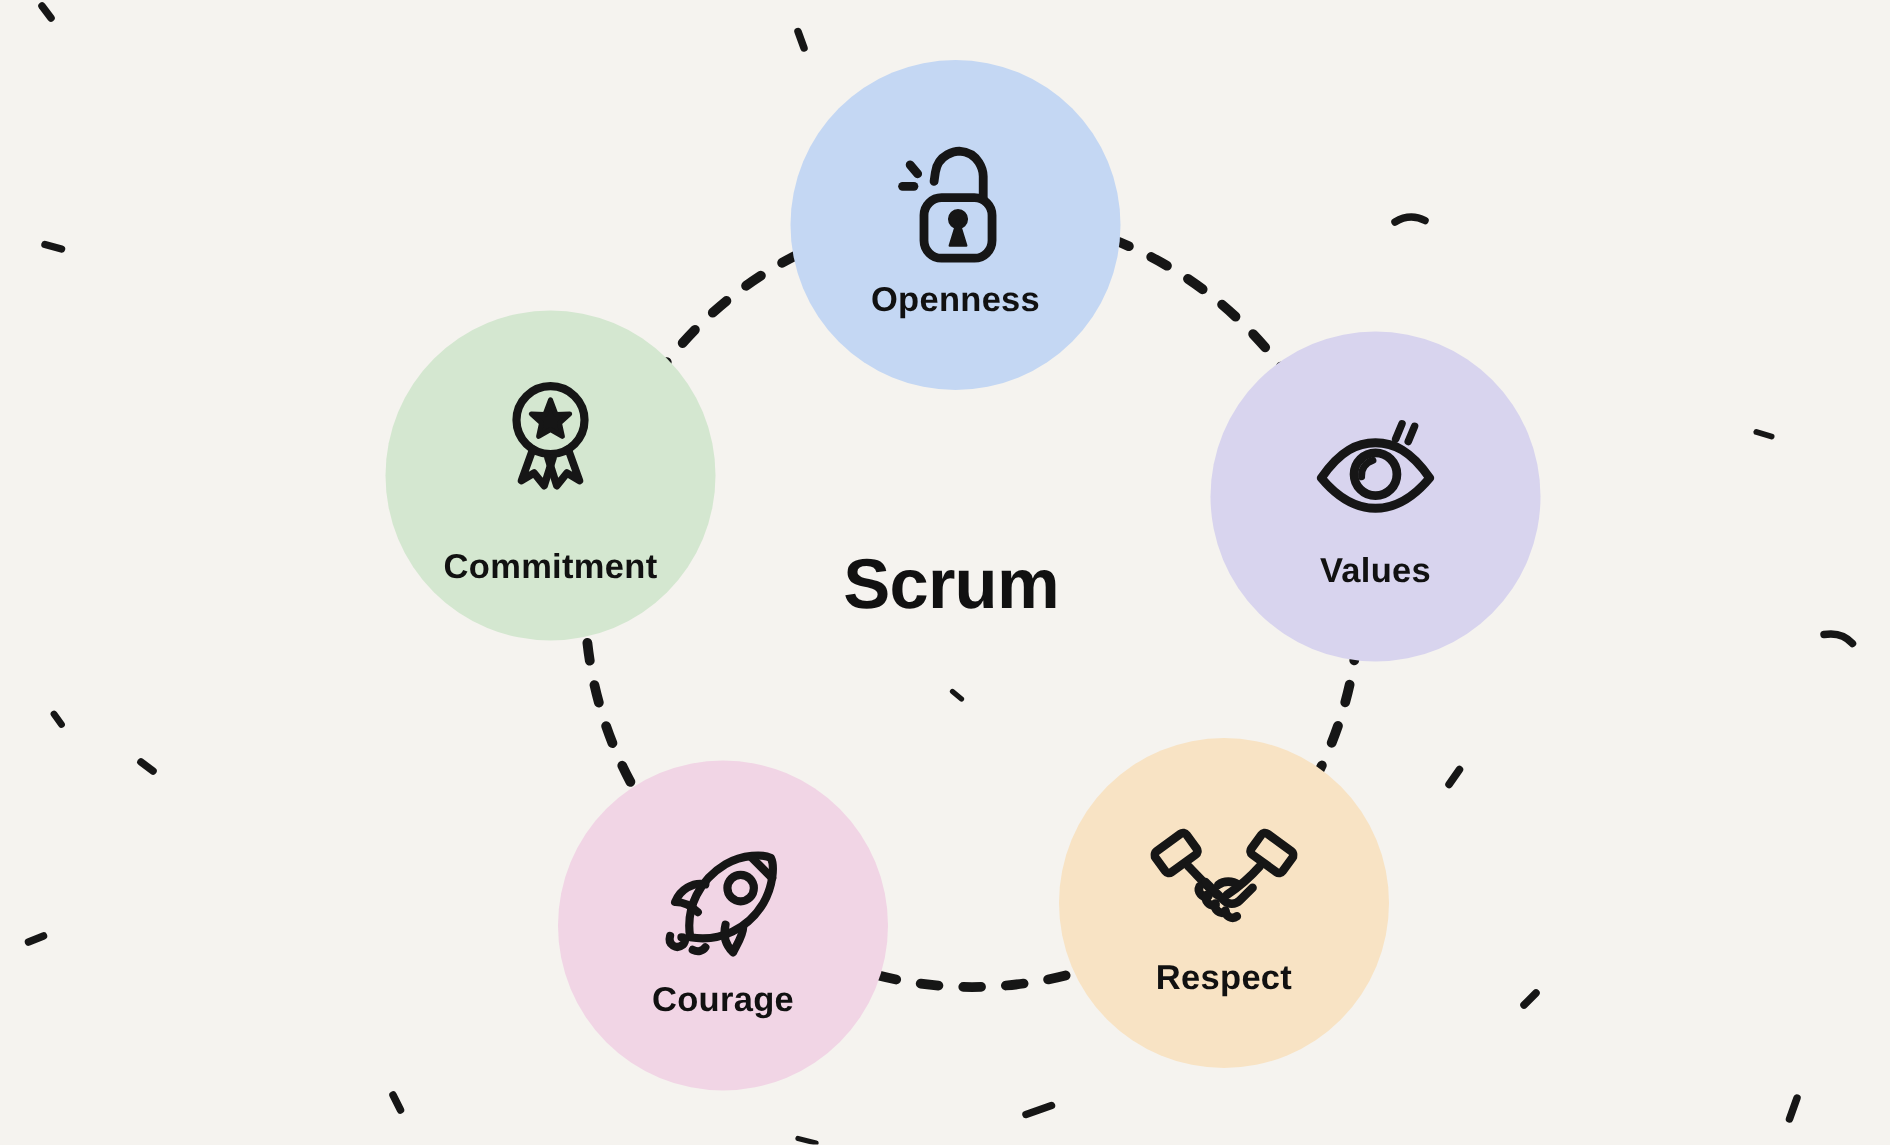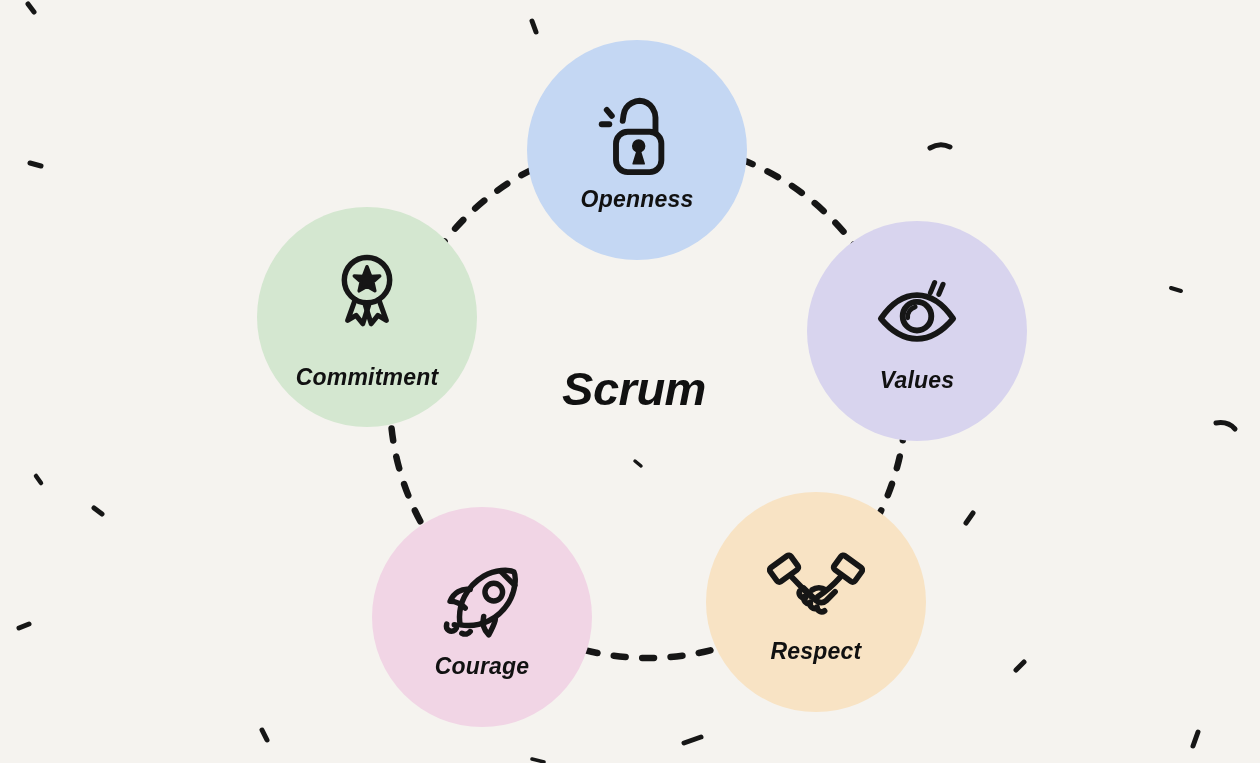--- a/index.html
+++ b/index.html
@@ -3,21 +3,21 @@
 <meta charset="utf-8">
 <style>
   :root{
     --bg:#f5f3ef;
     --ink:#161616;
     --text:#111111;
   }
   *{margin:0;padding:0;box-sizing:border-box;}
   body{background:var(--bg);font-family:"Liberation Sans","DejaVu Sans",sans-serif;}
   .stage{
-    position:relative;width:1260px;height:763px;overflow:hidden;background:var(--bg);font-style:italic;
+    position:relative;width:1260px;height:763px;overflow:hidden;background:var(--bg);
   }
   .deco-layer{position:absolute;left:0;top:0;width:1260px;height:763px;}
   .value-circle{
     position:absolute;width:220px;height:220px;border-radius:50%;
     display:flex;flex-direction:column;align-items:center;justify-content:center;
     padding-top:6px;
   }
   .value-circle .icon-wrap{height:84px;display:flex;align-items:center;justify-content:center;margin-bottom:8px;}
   .value-label{
     font-size:23px;font-weight:800;color:var(--text);letter-spacing:0.2px;

